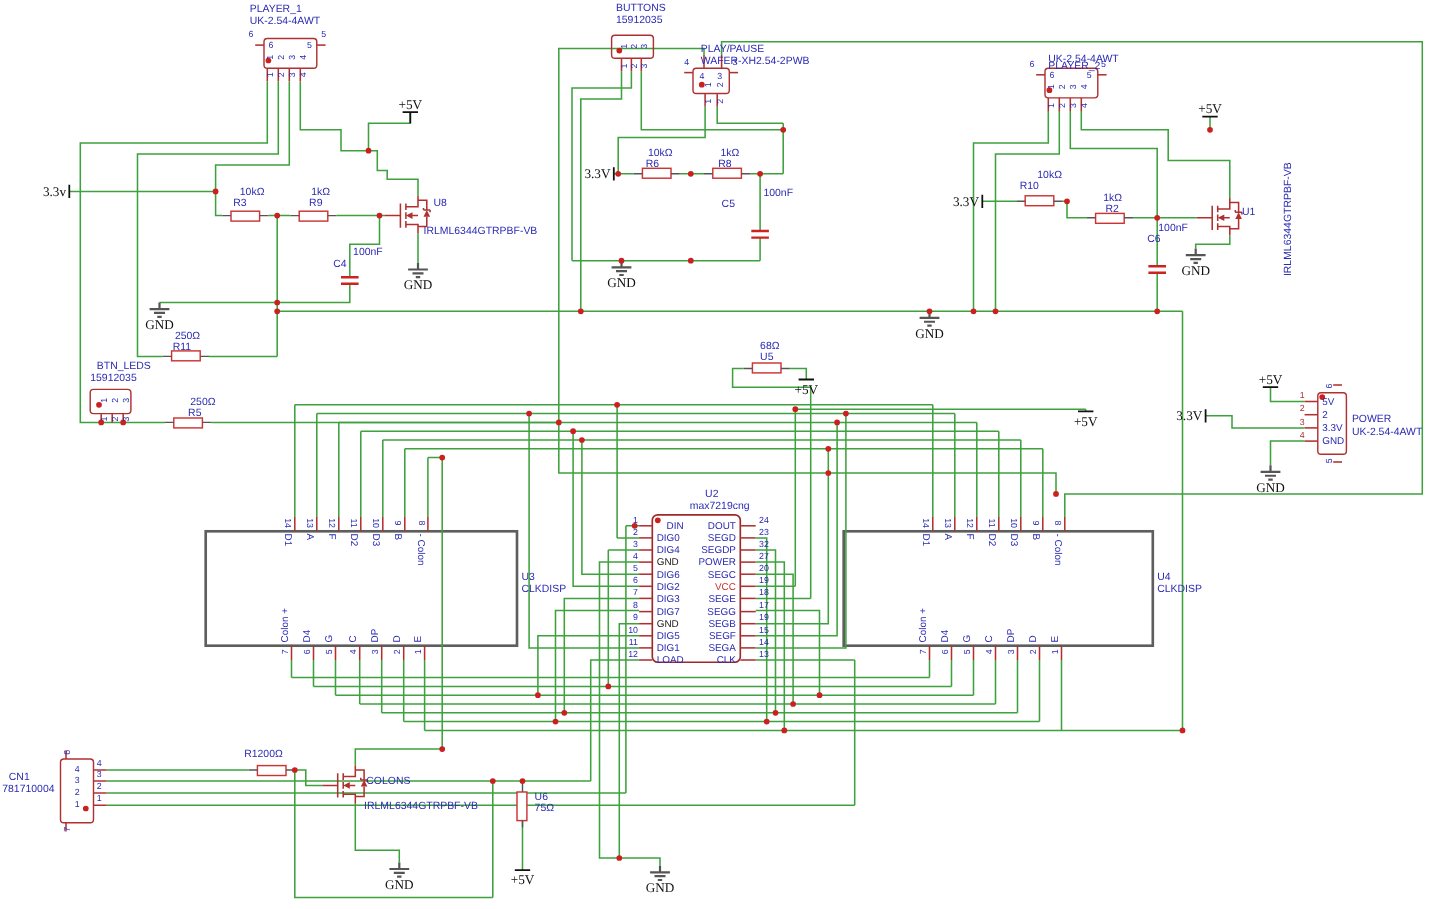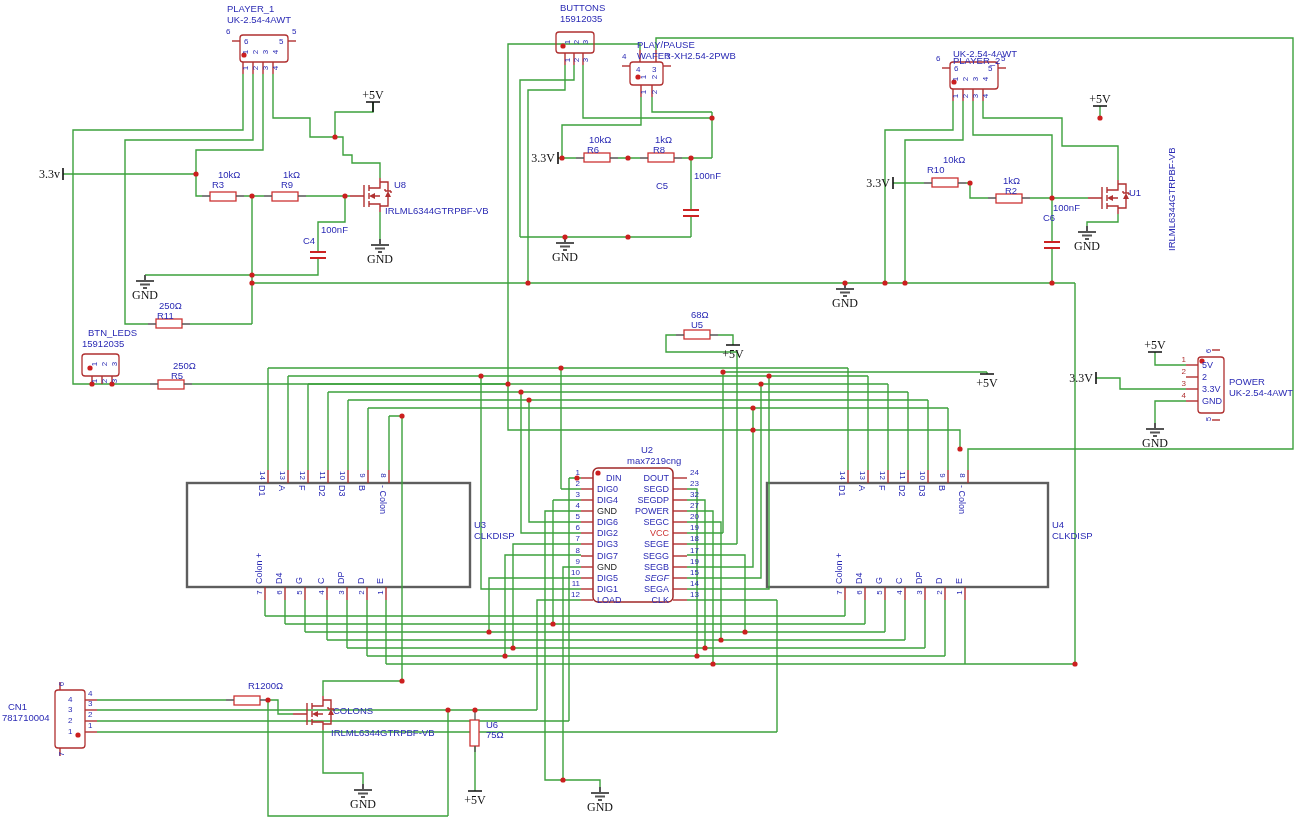--- a/index.html
+++ b/index.html
@@ -285,21 +285,21 @@
   <div class="lbl" style="left:1003px;top:176px">1kΩ</div>
   <div class="lbl" style="left:1005px;top:186px">R2</div>
   <div class="lbl" style="left:159px;top:301px">250Ω</div>
   <div class="lbl" style="left:157px;top:311px">R11</div>
   <div class="lbl" style="left:173px;top:361px">250Ω</div>
   <div class="lbl" style="left:171px;top:371px">R5</div>
   <div class="lbl" style="left:691px;top:310px">68Ω</div>
   <div class="lbl" style="left:691px;top:320px">U5</div>
   <div class="lbl" style="left:486px;top:720px">U6</div>
   <div class="lbl" style="left:486px;top:730px">75Ω</div>
-  <div class="lbl" style="left:248px;top:681px">R1200Ω</div>
+  <div class="lbl" style="left:222px;top:681px">R1200Ω</div>
 
   <div class="lbl" style="left:321px;top:225px">100nF</div>
   <div class="lbl" style="left:303px;top:236px">C4</div>
   <div class="lbl" style="left:694px;top:171px">100nF</div>
   <div class="lbl" style="left:656px;top:181px">C5</div>
   <div class="lbl" style="left:1053px;top:203px">100nF</div>
   <div class="lbl" style="left:1043px;top:213px">C6</div>
 
   <div class="lbl" style="left:394px;top:180px">U8</div>
   <div class="lbl" style="left:385px;top:206px">IRLML6344GTRPBF-VB</div>
@@ -366,21 +366,21 @@
     <div class="pin" style="left: 597px; top: 551px;">DIG7</div>
     <div class="num" style="left: 690px; top: 546px; width: 14px;">17</div>
     <div class="pin" style="left: 612px; top: 551px; width: 57px; text-align: right;">SEGG</div>
     <div class="num" style="left: 568px; top: 557px; width: 12px; text-align: right;">9</div>
     <div class="pin blk" style="left: 597px; top: 562px;">GND</div>
     <div class="num" style="left: 690px; top: 557px; width: 14px;">19</div>
     <div class="pin" style="left: 612px; top: 562px; width: 57px; text-align: right;">SEGB</div>
     <div class="num" style="left: 568px; top: 568px; width: 12px; text-align: right;">10</div>
     <div class="pin" style="left: 597px; top: 573px;">DIG5</div>
     <div class="num" style="left: 690px; top: 568px; width: 14px;">15</div>
-    <div class="pin" style="left: 612px; top: 573px; width: 57px; text-align: right; font-style: italic;">SEGF</div>
+    <div class="pin" style="left: 612px; top: 573px; width: 57px; text-align: right;">SEGF</div>
     <div class="num" style="left: 568px; top: 579px; width: 12px; text-align: right;">11</div>
     <div class="pin" style="left: 597px; top: 584px;">DIG1</div>
     <div class="num" style="left: 690px; top: 579px; width: 14px;">14</div>
     <div class="pin" style="left: 612px; top: 584px; width: 57px; text-align: right;">SEGA</div>
     <div class="num" style="left: 568px; top: 590px; width: 12px; text-align: right;">12</div>
     <div class="pin" style="left: 597px; top: 595px;">LOAD</div>
     <div class="num" style="left: 690px; top: 590px; width: 14px;">13</div>
     <div class="pin" style="left: 612px; top: 595px; width: 57px; text-align: right;">CLK</div>
     <div class="num rot90 ctr" style="left: 252px; top: 471px; width: 20px; height: 9px;">14</div>
     <div class="pin rot90" style="left: 239px; top: 503px; width: 46px; height: 10px;">D1</div>

